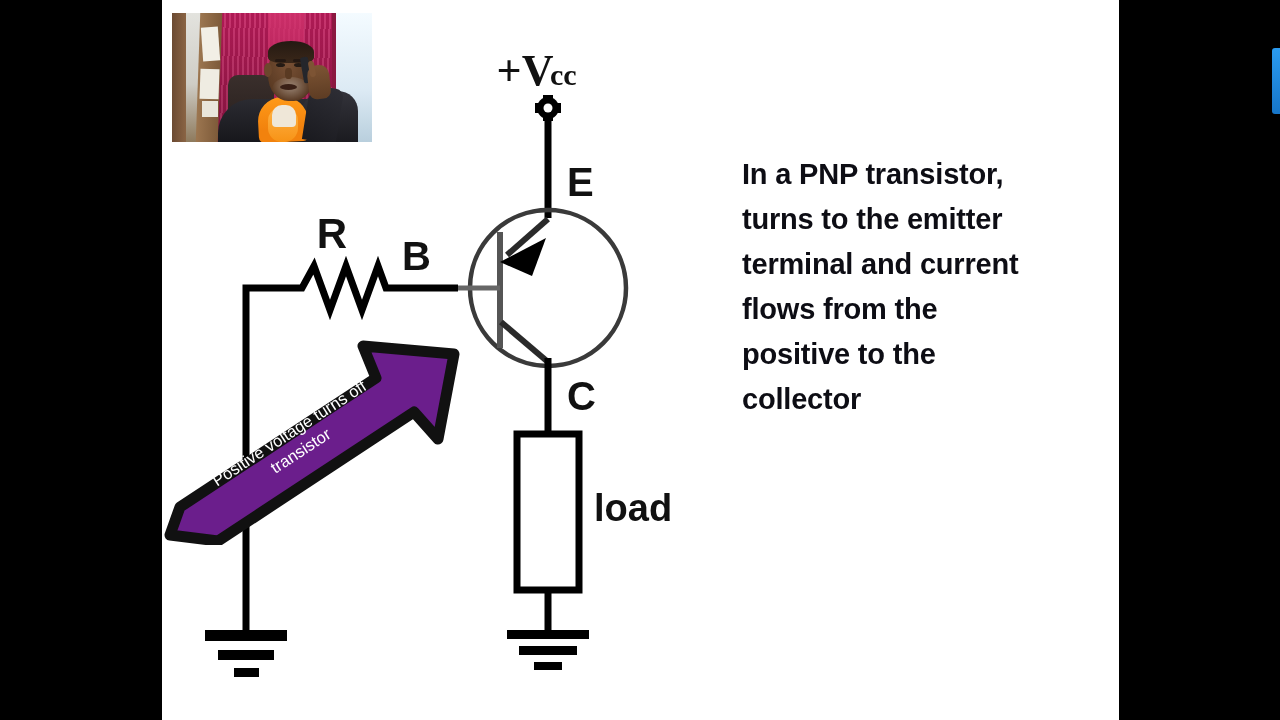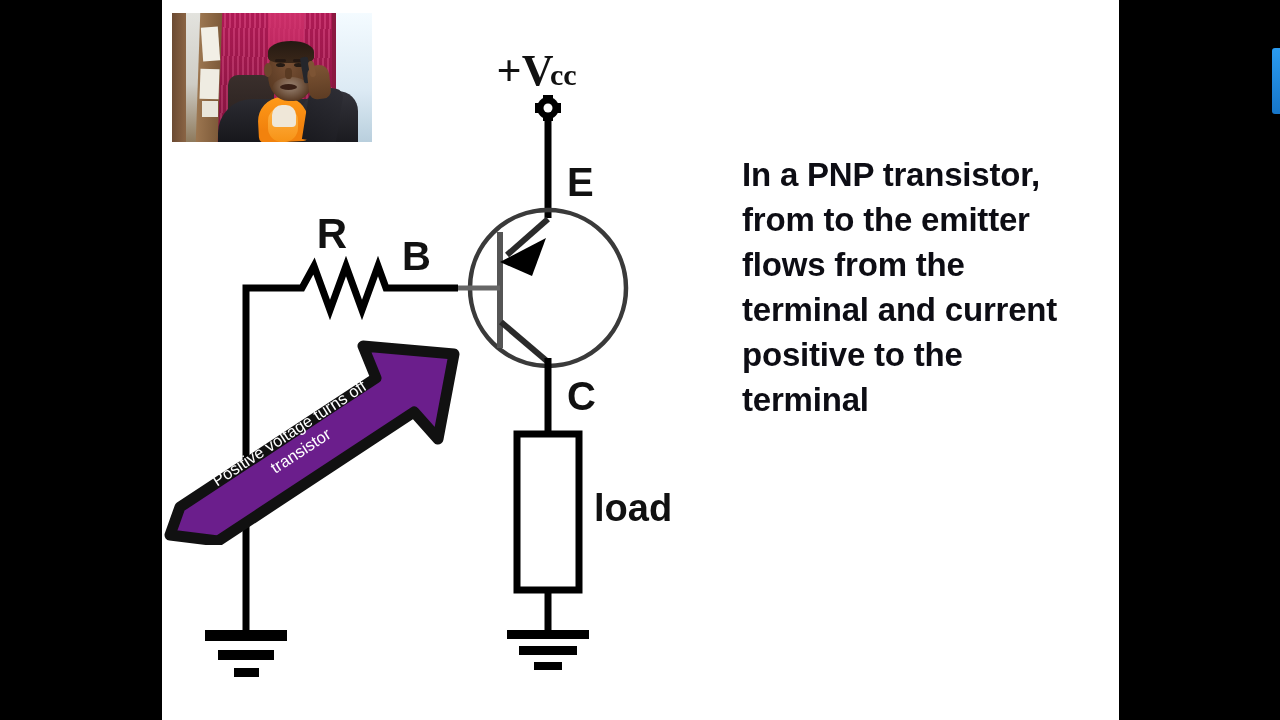--- a/index.html
+++ b/index.html
@@ -177,21 +177,21 @@
 
   
   #info-text {
     position: absolute;
     left: 580px;
     top: 152px;
     width: 352px;
     color: #0d0d14;
     font-family: "Liberation Sans", sans-serif;
     font-weight: bold;
-    font-size: 33px;
+    font-size: 29px;
     line-height: 45px;
     letter-spacing: -0.2px;
   }
 
   
   #callout {
     position: absolute;
     left: 0px;
     top: 315px;
     width: 300px;
@@ -300,25 +300,25 @@
         <polygon points="8,220 18,192 214,63 201,31 292,39 276,124 252,97 56,226" fill="#6B1E8C" stroke="#111111" stroke-width="11" stroke-linejoin="round"></polygon>
       </svg>
       <div id="callout-label">
         <span>Positive voltage turns off</span>
         <span>transistor</span>
       </div>
     </div>
 
     <div id="info-text">
       <div>In a PNP transistor,</div>
-      <div>from to the emitter</div>
+      <div>turns to the emitter</div>
+      <div>terminal and current</div>
       <div>flows from the</div>
-      <div>terminal and current</div>
       <div>positive to the</div>
-      <div>terminal</div>
+      <div>collector</div>
     </div>
 
     <div id="webcam">
       <div class="cam-layer cam-curtain"></div>
       <div class="cam-layer cam-curtain2"></div>
       <div class="cam-layer cam-wood-left"></div>
       <div class="cam-layer cam-room"></div>
       <div class="cam-layer cam-doorpanel"></div>
       <div class="cam-layer cam-paper1"></div>
       <div class="cam-layer cam-paper2"></div>

